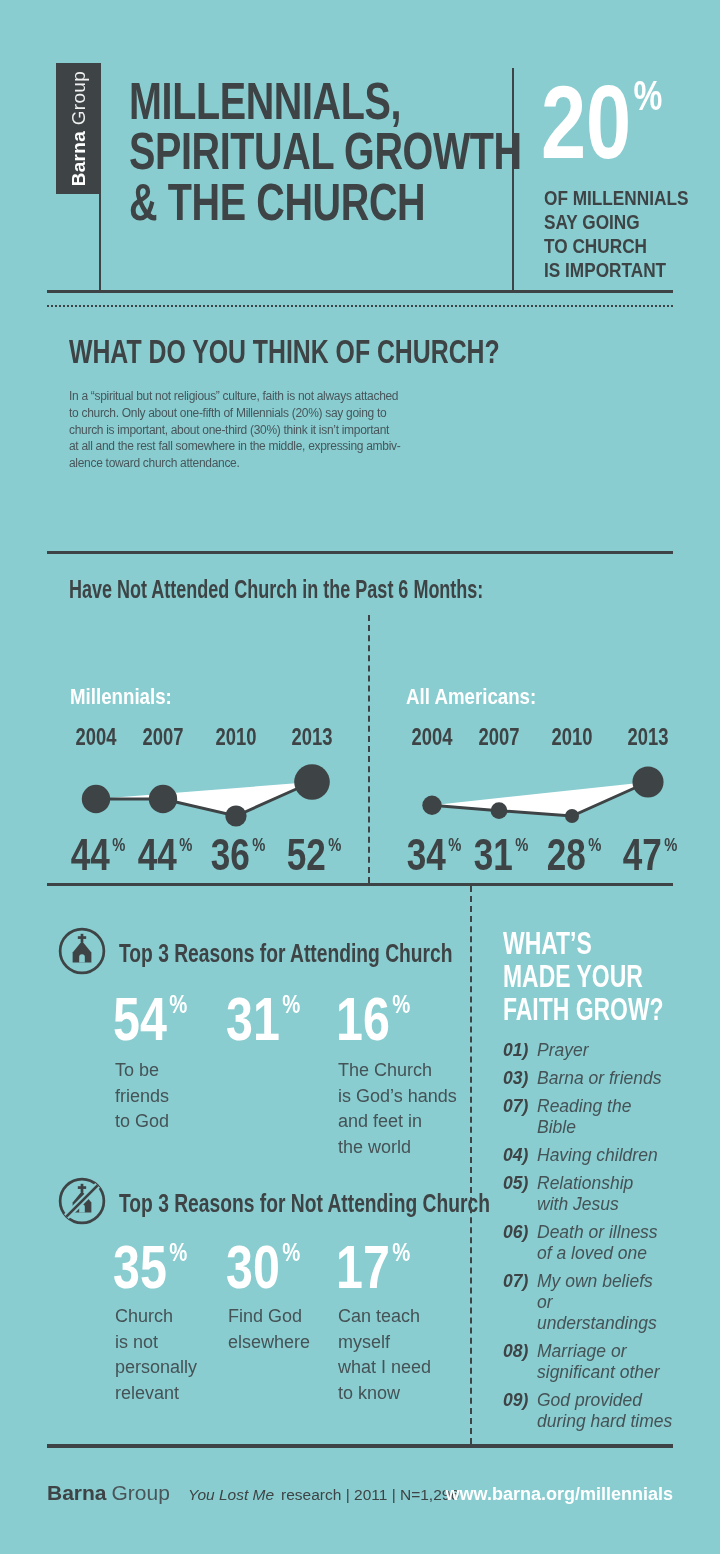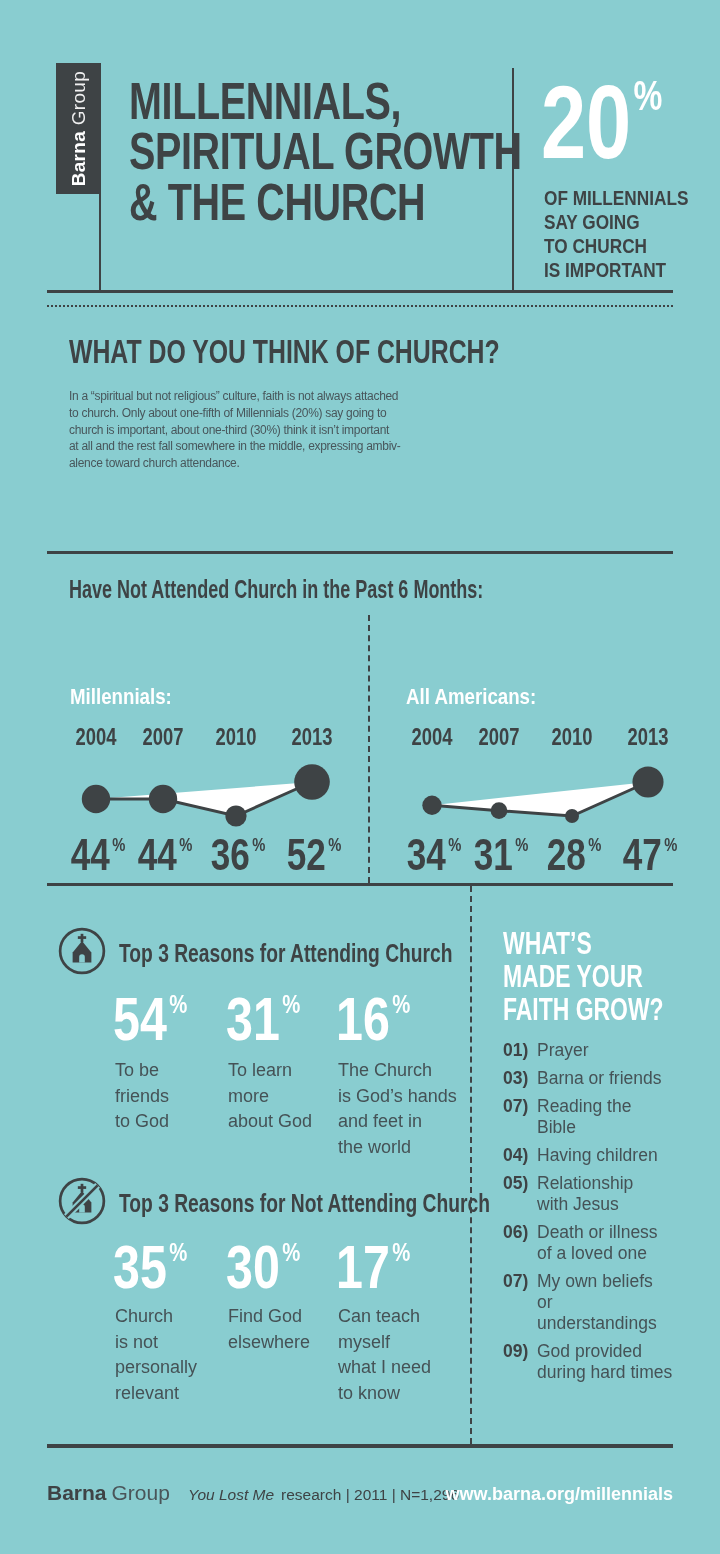--- a/index.html
+++ b/index.html
@@ -93,21 +93,21 @@
   .reason-label {
     position:absolute; font-size:18px; line-height:1.42; color:#455256;
     white-space:pre-line;
   }
 
   
   .faith-heading {
     left:503px; top:928px; color:#fff; font-weight:700; font-size:31px; line-height:1.06;
     white-space:pre-line; transform:scaleX(.74); transform-origin:left top;
   }
-  .faith-list { left:503px; top:1040px; width:172px; }
+  .faith-list { left:503px; top:1040px; width:172px;font-style:italic; }
   .faith-item { display:flex; margin-bottom:7px; font-size:17.5px; line-height:1.2; }
   .faith-item .num { font-weight:700; width:34px; flex:0 0 34px; color:#3E4345; }
   .faith-item .lbl { white-space:pre-line; color:#455256; }
 
   
   .footer-rule { left:47px; top:1444px; width:626px; height:4px; background:#3E4345; }
   .footer-left { left:47px; top:1481px; display:flex; align-items:baseline; white-space:nowrap; }
   .footer-left .fb { font-weight:700; font-size:21px; }
   .footer-left .fg { font-weight:400; font-size:21px; color:#4A5559; margin-left:5px; }
   .footer-left .fi { font-style:italic; font-size:15.5px; margin-left:18px; }
@@ -204,23 +204,20 @@
     <path d="M21.3,35 v-5.2 a2.7,2.7 0 0 1 5.4,0 V35 Z" fill="#89CDD0"></path>
   </svg>
   <h3 class="abs reason-heading" style="left:119px; top:938px">Top 3 Reasons for Attending Church</h3>
 
   <span class="big-num abs" style="left:113px; top:988px"><span>54</span><span class="sup">%</span></span>
   <span class="big-num abs" style="left:226px; top:988px"><span>31</span><span class="sup">%</span></span>
   <span class="big-num abs" style="left:336px; top:988px"><span>16</span><span class="sup">%</span></span>
   <span class="reason-label abs" style="left:115px; top:1058px">To be
 friends
 to God</span>
-  <span class="reason-label abs" style="left:228px; top:1058px">To learn
-more
-about God</span>
   <span class="reason-label abs" style="left:338px; top:1058px">The Church
 is God’s hands
 and feet in
 the world</span>
 
   <svg class="abs reason-icon" style="left:57px; top:1176px" viewBox="0 0 48 48">
     <circle cx="24" cy="24" r="21" fill="none" stroke="#3E4345" stroke-width="2.6"></circle>
     <rect x="22.7" y="7.5" width="2.6" height="8" fill="#3E4345"></rect>
     <rect x="20" y="9.8" width="8" height="2.6" fill="#3E4345"></rect>
     <path d="M15,35 V25.5 L24,14.5 L33,25.5 V35 Z" fill="#3E4345"></path>
@@ -273,20 +270,25 @@
         <span class="num">06)</span>
         <span class="lbl">Death or illness
 of a loved one</span>
       </div>
     <div class="faith-item">
         <span class="num">07)</span>
         <span class="lbl">My own beliefs
 or understandings</span>
       </div>
     <div class="faith-item">
+        <span class="num">08)</span>
+        <span class="lbl">Marriage or
+significant other</span>
+      </div>
+    <div class="faith-item">
         <span class="num">09)</span>
         <span class="lbl">God provided
 during hard times</span>
       </div>
   </div>
 
   <div class="abs footer-rule"></div>
   <div class="abs footer-left">
     <span class="fb">Barna</span>
     <span class="fg">Group</span>

